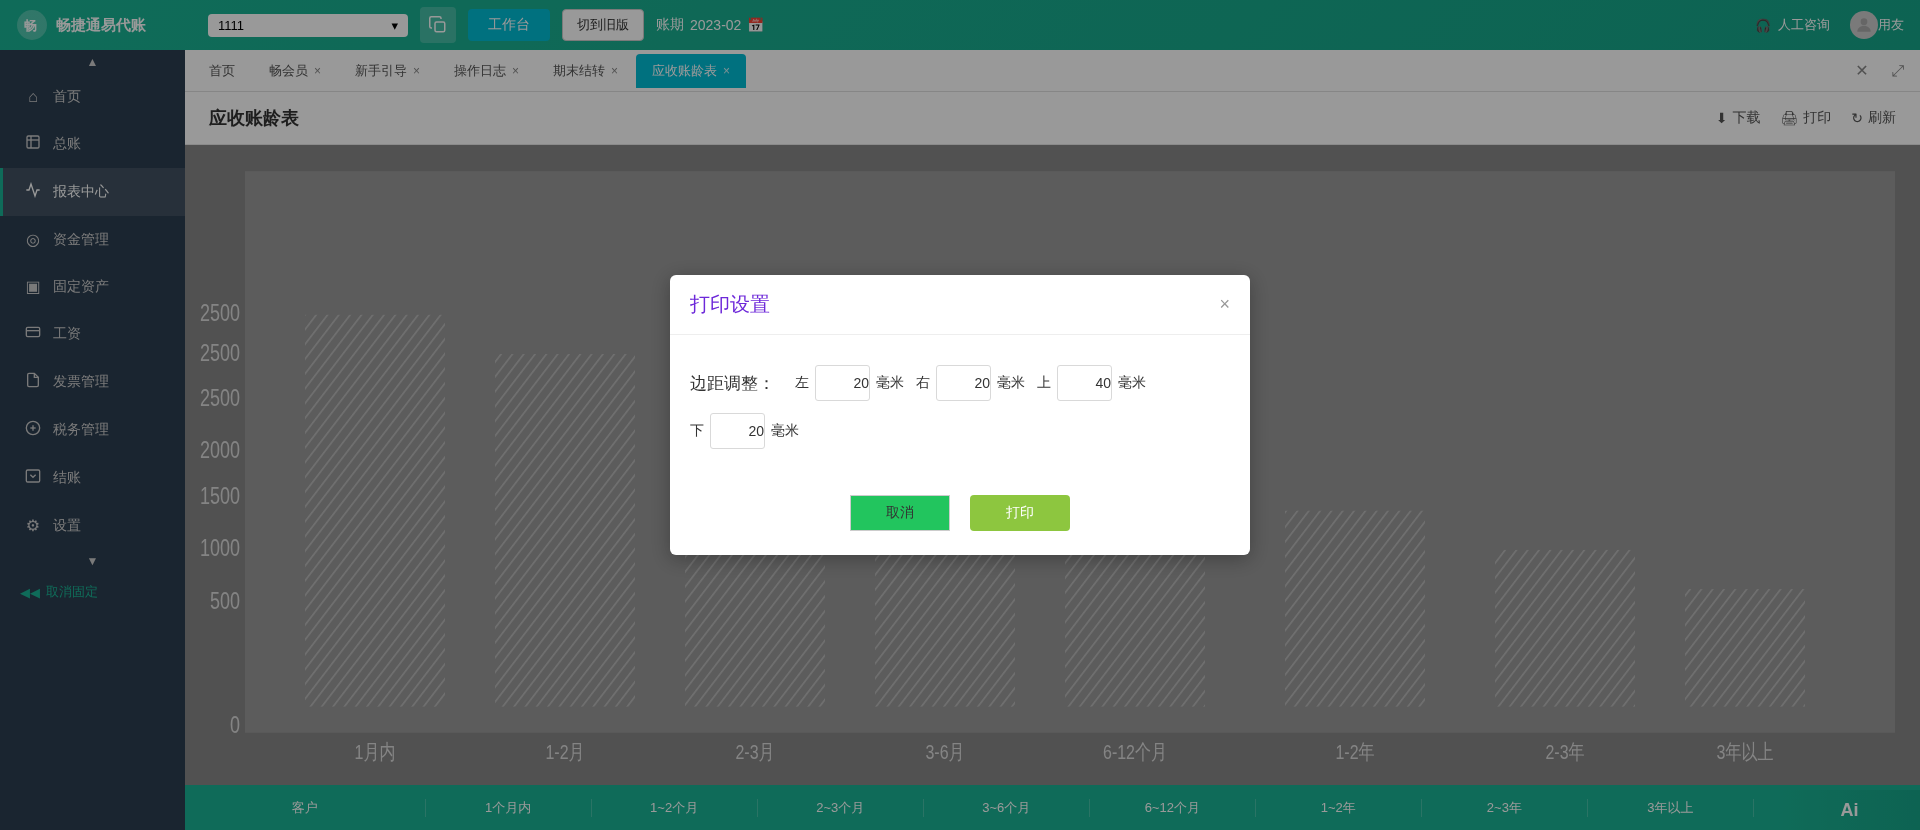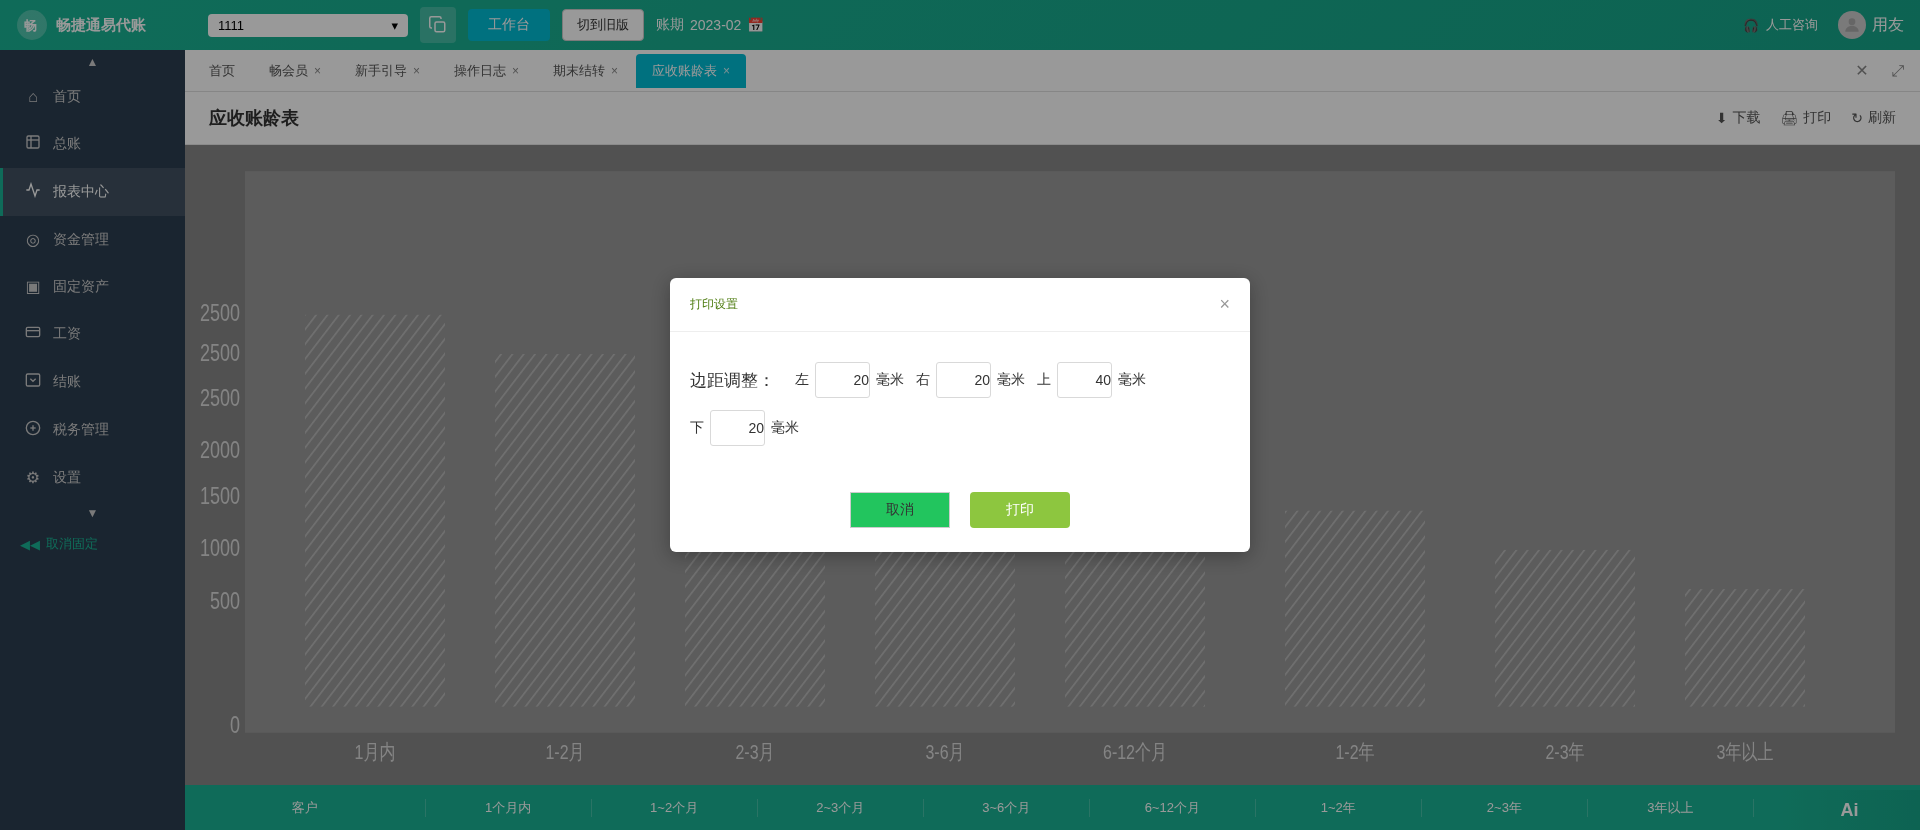--- a/index.html
+++ b/index.html
@@ -75,22 +75,22 @@
       display: flex;
       align-items: center;
       gap: 20px;
       color: white;
     }
     .consult-btn {
       display: flex; align-items: center; gap: 6px;
       color: white; font-size: 13px; cursor: pointer;
     }
     .user-area {
-      display: flex; align-items: center; gap: 6px;
-      color: white; font-size: 16px; cursor: pointer;
+      display: flex; align-items: center; 
+      color: white; font-size: 13px; cursor: pointer;
     }
     .avatar {
       width: 28px; height: 28px; border-radius: 50%;
       background: #ccc;
       display: flex; align-items: center; justify-content: center;
       color: #666; font-size: 12px;
     }
 
     
     .main-layout {
@@ -259,21 +259,21 @@
       width: 580px;
       box-shadow: 0 4px 20px rgba(0,0,0,0.3);
     }
     .modal-header {
       display: flex;
       align-items: center;
       justify-content: space-between;
       padding: 16px 20px;
       border-bottom: 1px solid #eee;
     }
-    .modal-title { font-size: 12px; color: #4d7c0f; }
+    .modal-title { font-size: 20px; color: #6d28d9; }
     .modal-close { cursor: pointer; color: #999; font-size: 18px; }
     .modal-body { padding: 30px 20px; }
     .margin-row {
       display: flex;
       align-items: center;
       gap: 12px;
       flex-wrap: wrap;
     }
     .margin-label { font-size: 17px; color: #333; margin-right: 8px; }
     .margin-group {
@@ -422,35 +422,44 @@
         <svg width="16" height="16" viewBox="0 0 24 24" fill="none" stroke="#ccc" stroke-width="2">
           <rect x="2" y="5" width="20" height="14" rx="2"></rect>
             <line x1="2" y1="10" x2="22" y2="10"></line>
         </svg>
       </span>
       <span>工资</span>
     </div>
     <div class="sidebar-item">
       <span class="icon">
         <svg width="16" height="16" viewBox="0 0 24 24" fill="none" stroke="#ccc" stroke-width="2">
-          <rect x="2" y="3" width="20" height="18" rx="2"></rect>
-            <polyline points="8 10 12 14 16 10"></polyline>
+          <path d="M14 2H6a2 2 0 00-2 2v16a2 2 0 002 2h12a2 2 0 002-2V8z"></path>
+            <polyline points="14 2 14 8 20 8"></polyline>
         </svg>
       </span>
-      <span>结账</span>
+      <span>发票管理</span>
     </div>
     <div class="sidebar-item">
       <span class="icon">
         <svg width="16" height="16" viewBox="0 0 24 24" fill="none" stroke="#ccc" stroke-width="2">
           <circle cx="12" cy="12" r="10"></circle>
             <line x1="12" y1="8" x2="12" y2="16"></line>
             <line x1="8" y1="12" x2="16" y2="12"></line>
         </svg>
       </span>
       <span>税务管理</span>
+    </div>
+    <div class="sidebar-item">
+      <span class="icon">
+        <svg width="16" height="16" viewBox="0 0 24 24" fill="none" stroke="#ccc" stroke-width="2">
+          <rect x="2" y="3" width="20" height="18" rx="2"></rect>
+            <polyline points="8 10 12 14 16 10"></polyline>
+        </svg>
+      </span>
+      <span>结账</span>
     </div>
     <div class="sidebar-item">
       <span class="icon">⚙</span>
       <span>设置</span>
     </div>
 
     <div class="sidebar-scroll-down">▼</div>
     <div class="sidebar-pin-btn">
       <span>◀◀</span>
       <span>取消固定</span>

